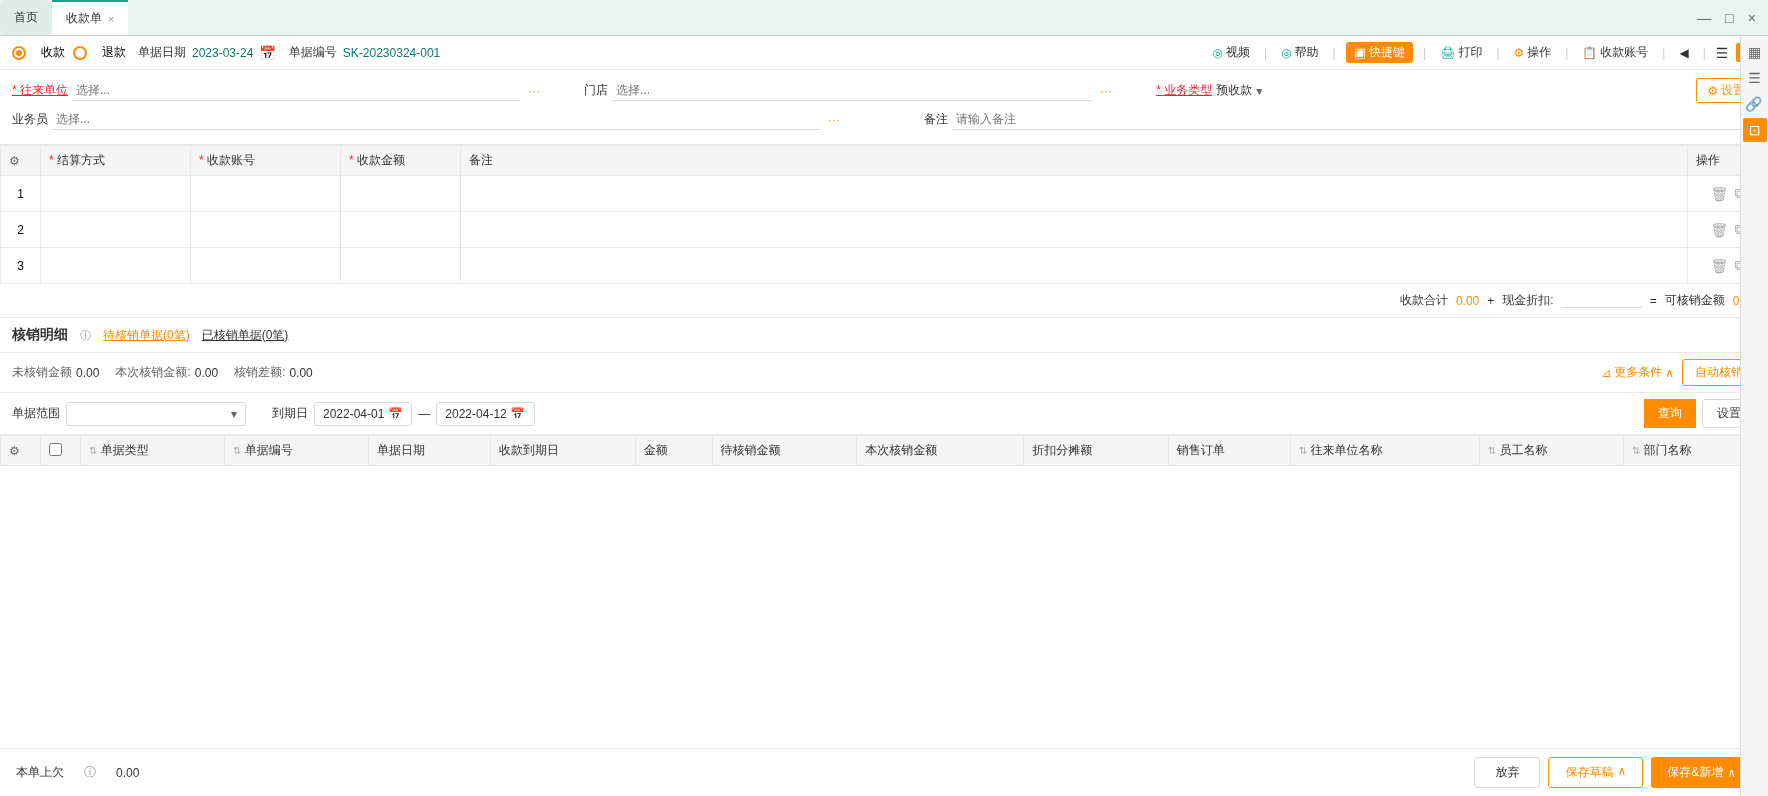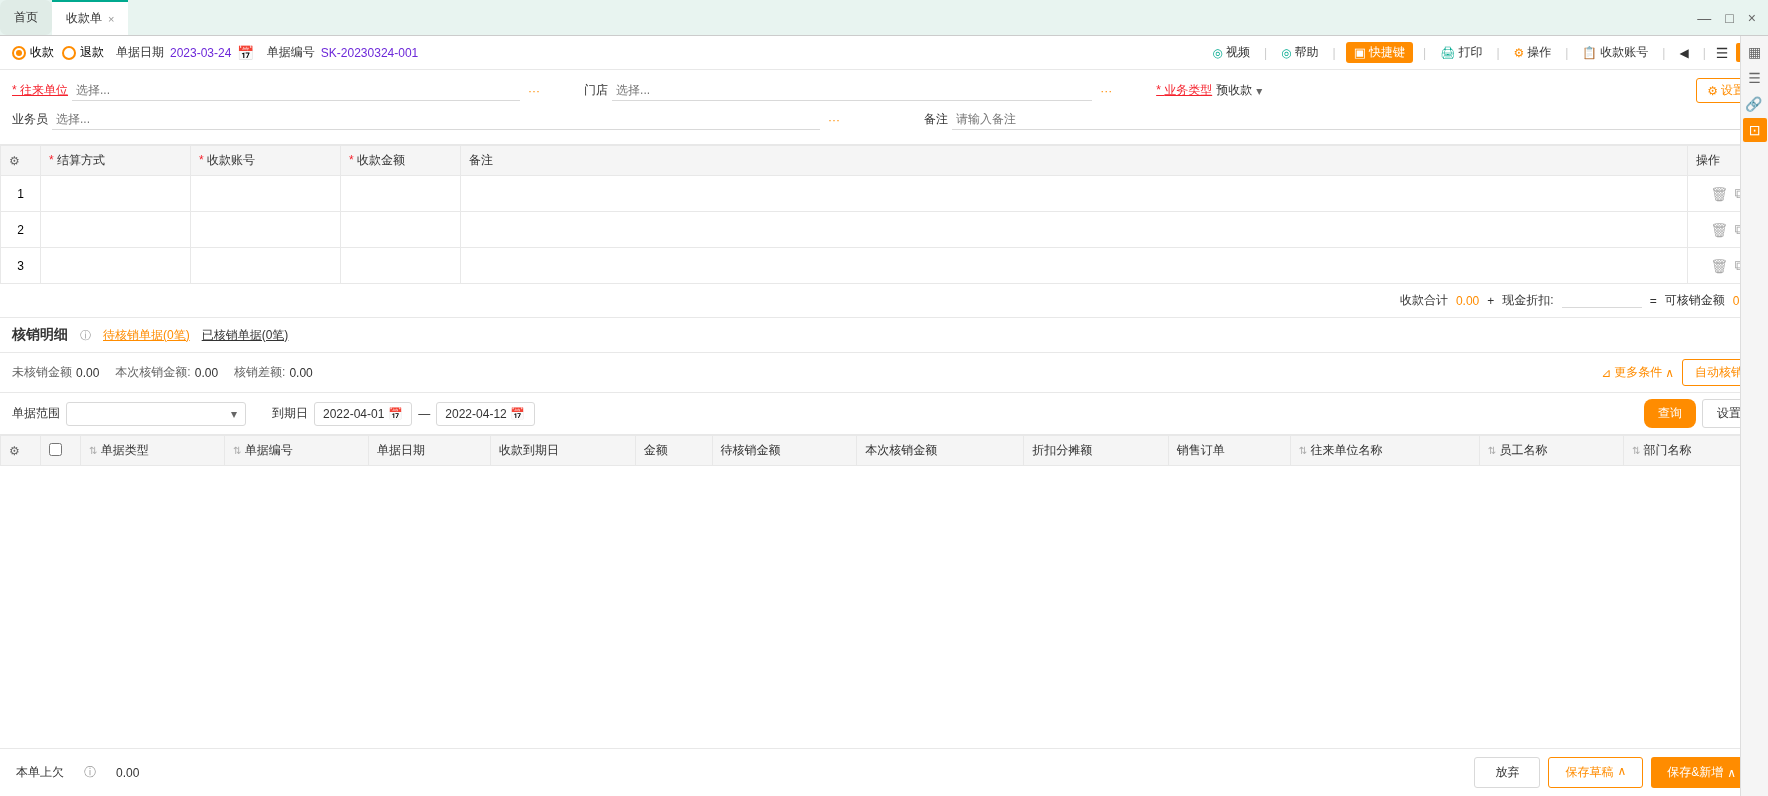--- a/index.html
+++ b/index.html
@@ -34,26 +34,26 @@
     
     .toolbar {
       display: flex; align-items: center;
       padding: 6px 12px;
       background: #fff;
       border-bottom: 1px solid #e8e8e8;
       gap: 12px;
       flex-shrink: 0;
     }
     .radio-group { display: flex; align-items: center; gap: 8px; }
-    .radio-item { display: flex; align-items: center; gap: 4px; cursor: pointer; }
+    .radio-item { display: flex; align-items: center; gap: 15px; cursor: pointer; }
     .radio-dot { width: 14px; height: 14px; border-radius: 50%; border: 2px solid #ff8c00; display: flex; align-items: center; justify-content: center; }
     .radio-dot.checked::after { content: ''; width: 6px; height: 6px; border-radius: 50%; background: #ff8c00; }
     .toolbar-field { display: flex; align-items: center; gap: 6px; }
     .toolbar-label { color: #333; white-space: nowrap; }
-    .toolbar-value { color: #6d28d9; font-weight: 500; }
+    .toolbar-value { color: #0f766e; font-weight: 500; }
     .toolbar-icon { color: #00a98f; cursor: pointer; font-size: 14px; }
     .toolbar-right { margin-left: auto; display: flex; align-items: center; gap: 8px; }
     .toolbar-btn { display: flex; align-items: center; gap: 3px; color: #333; cursor: pointer; padding: 2px 4px; }
     .toolbar-btn .icon { color: #00a98f; }
     .toolbar-btn .icon-orange { color: #ff8c00; }
     .toolbar-btn-active { background: #ff8c00; color: #fff; padding: 2px 8px; border-radius: 3px; }
     .toolbar-sep { color: #ccc; margin: 0 2px; }
 
     
     .form-area {
@@ -176,21 +176,21 @@
       justify-content: space-between; cursor: pointer;
     }
     .filter-date {
       border: 1px solid #d9d9d9; padding: 4px 8px;
       border-radius: 3px; display: flex; align-items: center; gap: 4px;
     }
     .date-val { color: #333; }
     .cal-icon { color: #999; cursor: pointer; }
     .date-sep { color: #333; }
     .filter-actions { margin-left: auto; display: flex; gap: 6px; }
-    .query-btn { background: #ff8c00; color: #fff; border: none; padding: 5px 14px; border-radius: 8px; cursor: pointer; }
+    .query-btn { background: #ff8c00; color: #fff; border: none; padding: 5px 14px; border-radius: 0; cursor: pointer; }
     .settings-btn { background: #fff; border: 1px solid #d9d9d9; color: #333; padding: 5px 14px; border-radius: 3px; cursor: pointer; }
 
     
     .verify-table {
       width: 100%; border-collapse: collapse;
     }
     .verify-table th {
       background: #f5f5f5; border: 1px solid #e8e8e8;
       padding: 6px 8px; text-align: left; color: #333; font-weight: normal;
       white-space: nowrap;

